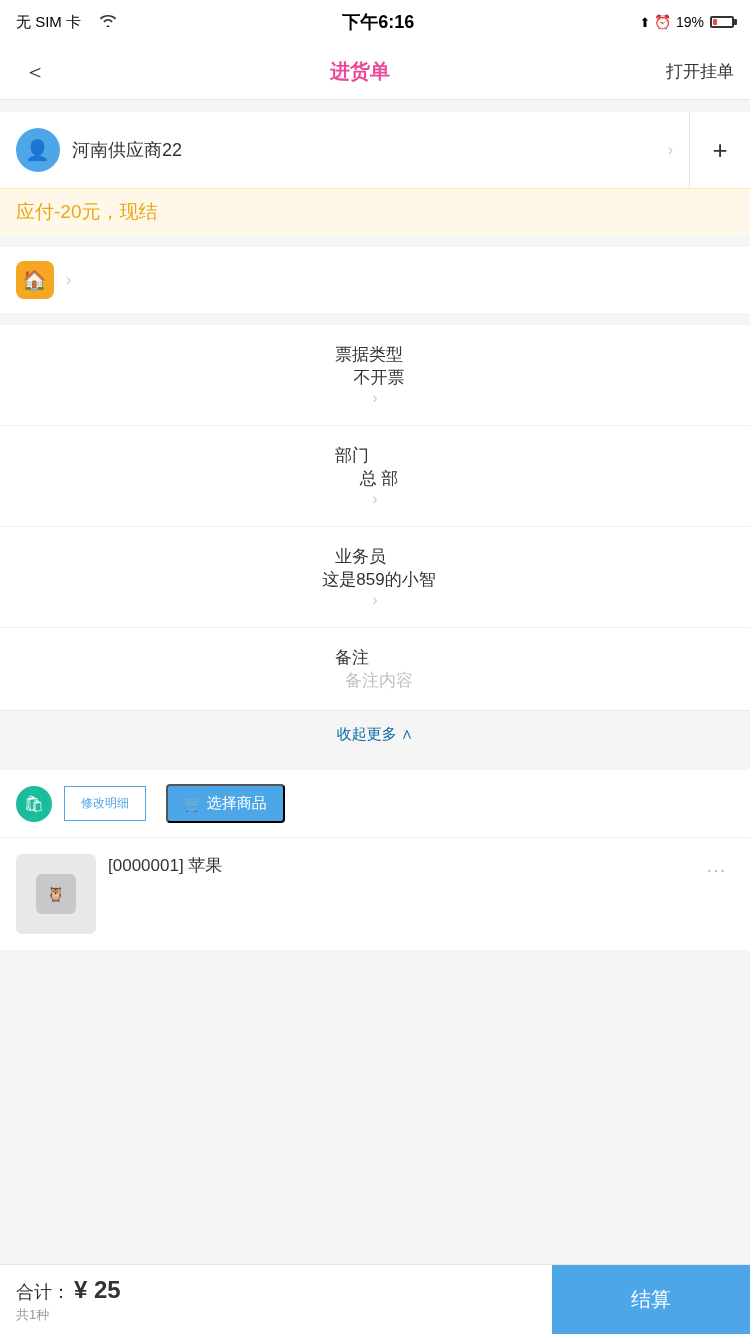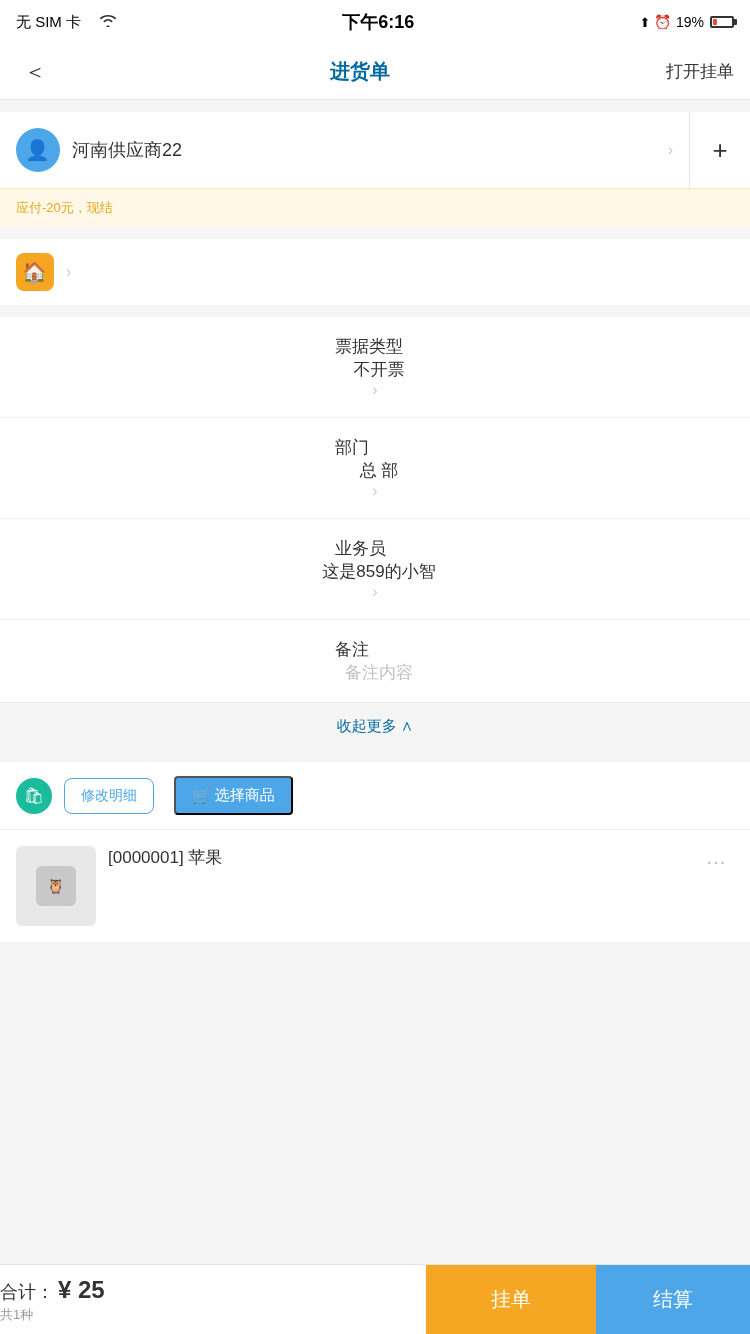--- a/index.html
+++ b/index.html
@@ -64,21 +64,21 @@
     }
     .nav-back {
       font-size: 22px;
       color: #333;
       cursor: pointer;
       padding: 8px;
     }
     .nav-title {
       font-size: 20px;
       font-weight: 600;
-      color: #0369a1;
+      color: #ec4899;
       text-align: center;
     }
     .nav-action {
       font-size: 17px;
       color: #333;
       cursor: pointer;
     }
 
     
     .section-gap { height: 12px; background: #f5f5f5; }
@@ -123,21 +123,21 @@
       font-size: 26px;
       color: #333;
       cursor: pointer;
       background: #fff;
     }
 
     
     .notice-bar {
       background: #fff8e8;
       padding: 10px 16px;
-      font-size: 13px;
+      font-size: 19px;
       color: #e6a817;
       border-top: 1px solid #fce8b2;
     }
 
     
     .warehouse-section {
       background: #fff;
       display: flex;
       align-items: center;
       padding: 14px 16px;
@@ -226,23 +226,23 @@
     }
     .product-count {
       font-size: 17px;
       color: #333;
       flex: 1;
     }
     .btn-outline {
       border: 1px solid #4da6e8;
       background: #fff;
       color: #4da6e8;
-      font-size: 14px;
+      font-size: 12px;
       padding: 8px 16px;
-      border-radius: 8px;
+      border-radius: 0;
       cursor: pointer;
       margin-right: 8px;
     }
     .btn-primary {
       background: #4da6e8;
       color: #fff;
       font-size: 15px;
       padding: 8px 16px;
       border-radius: 4px;
       cursor: pointer;
@@ -301,21 +301,21 @@
       background: #fff;
       display: flex;
       align-items: stretch;
       border-top: 1px solid #e5e5e5;
     }
     .bottom-total {
       flex: 1;
       display: flex;
       flex-direction: column;
       justify-content: center;
-      padding: 0 0;
+      padding: 0 16px;
     }
     .total-main {
       font-size: 18px;
       color: #333;
       display: flex;
       align-items: baseline;
       gap: 4px;
     }
     .total-amount {
       font-size: 24px;
@@ -332,21 +332,21 @@
       background: #f5a623;
       display: flex;
       align-items: center;
       justify-content: center;
       font-size: 20px;
       color: #fff;
       font-weight: 500;
       cursor: pointer;
     }
     .bottom-settle {
-      width: 154px;
+      width: 198px;
       background: #4da6e8;
       display: flex;
       align-items: center;
       justify-content: center;
       font-size: 20px;
       color: #fff;
       font-weight: 500;
       cursor: pointer;
     }
 
@@ -485,15 +485,14 @@
 <div class="spacer-bottom"></div>
 
 <div class="bottom-bar">
   <div class="bottom-total">
     <div class="total-main">
       <span>合计：</span>
       <span class="total-amount">¥ 25</span>
     </div>
     <div class="total-sub">共1种</div>
   </div>
-  <div class="bottom-hang">挂单</div>
   <div class="bottom-settle">结算</div>
 </div>
 
 </body></html>

